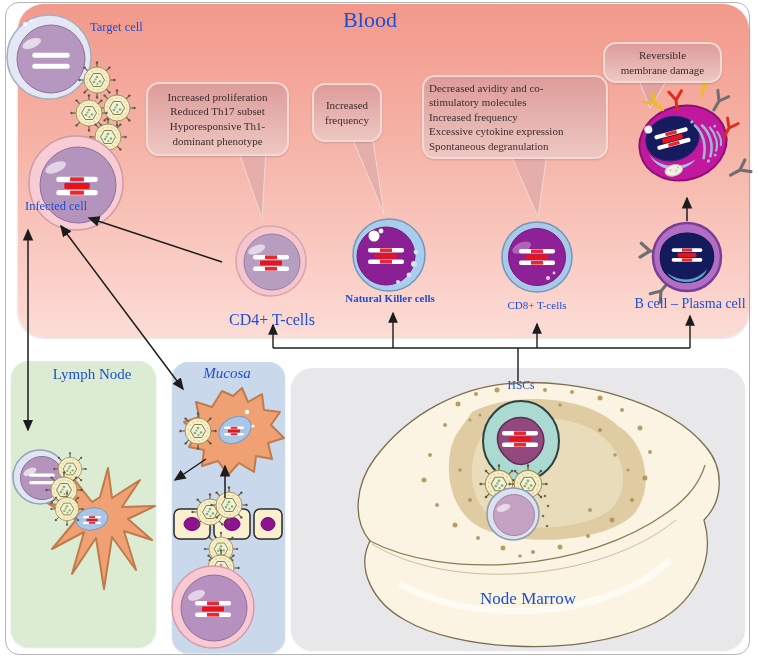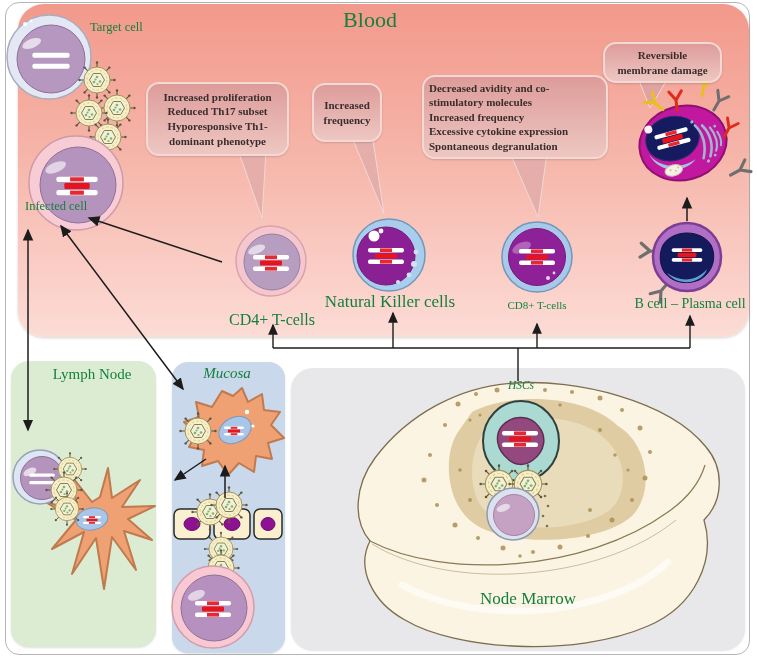--- a/index.html
+++ b/index.html
@@ -5,38 +5,38 @@
   html,body{margin:0;padding:0;background:#ffffff;}
   body{width:757px;height:659px;position:relative;font-family:"Liberation Serif","DejaVu Serif",serif;overflow:hidden;}
   .frame{position:absolute;left:5px;top:2px;width:745px;height:653px;border:1.5px solid #b5b5b5;border-radius:14px;box-sizing:border-box;}
   .panel{position:absolute;box-sizing:border-box;}
   .panel-blood{left:18px;top:4px;width:731px;height:333px;border-radius:26px;
     background:linear-gradient(180deg,#f2998b 0%,#f6b5a9 45%,#fcdcd6 100%);box-shadow:0 1px 3px rgba(0,0,0,.18);}
   .panel-lymph{left:11px;top:361px;width:145px;height:286px;border-radius:18px;background:#dcecd2;box-shadow:0 1px 2px rgba(0,0,0,.12);}
   .panel-mucosa{left:172px;top:362px;width:113px;height:291px;border-radius:16px;background:#cad8eb;box-shadow:0 1px 2px rgba(0,0,0,.12);}
   .panel-bone{left:291px;top:368px;width:454px;height:282px;border-radius:22px;background:#e8e8ea;box-shadow:0 1px 2px rgba(0,0,0,.12);}
   svg.art{position:absolute;left:0;top:0;}
-  .lbl{position:absolute;color:#15803d;white-space:nowrap;}
+  .lbl{position:absolute;color:#1d4ed8;white-space:nowrap;}
   .ctr{transform:translateX(-50%);text-align:center;}
   .t-blood{left:370px;top:7px;font-size:22px;}
   .t-lymph{left:92px;top:366px;font-size:15px;}
   .t-mucosa{left:227px;top:365px;font-size:15px;font-style:italic;}
   .t-bone{left:528px;top:589px;font-size:17px;}
-  .t-hscs{left:521px;top:379px;font-size:11.5px;font-style:italic;}
+  .t-hscs{left:521px;top:379px;font-size:11.5px;}
   .t-target{left:90px;top:20px;font-size:12.5px;}
   .t-infected{left:25px;top:199px;font-size:12.5px;}
   .t-cd4{left:272px;top:311px;font-size:16px;}
-  .t-nk{left:390px;top:292px;font-size:17px;}
+  .t-nk{left:390px;top:292px;font-size:11px;font-weight:bold;}
   .t-cd8{left:537px;top:299px;font-size:11px;}
   .t-bcell{left:690px;top:296px;font-size:14px;}
   .bubble{position:absolute;border:2px solid #f3d8d4;border-radius:13px;
     background:linear-gradient(180deg,#dd9c9a 0%,#eec7c2 100%);
     color:#3a2d2d;font-size:11px;line-height:1.32;white-space:pre-line;
     display:flex;align-items:center;justify-content:center;text-align:center;
-    padding:3px 5px;box-sizing:border-box;box-shadow:0 1px 2px rgba(0,0,0,.15);font-weight:bold;}
+    padding:3px 5px;box-sizing:border-box;box-shadow:0 1px 2px rgba(0,0,0,.15);}
   .bub-cd4{left:146px;top:82px;width:143px;height:74px;}
   .bub-nk{left:312px;top:83px;width:70px;height:59px;}
   .bub-cd8{left:422px;top:75px;width:186px;height:84px;text-align:left;justify-content:flex-start;}
   .bub-plasma{left:603px;top:42px;width:119px;height:41px;}
 </style>
 </head>
 <body>
 
 <div class="frame"></div>
 

